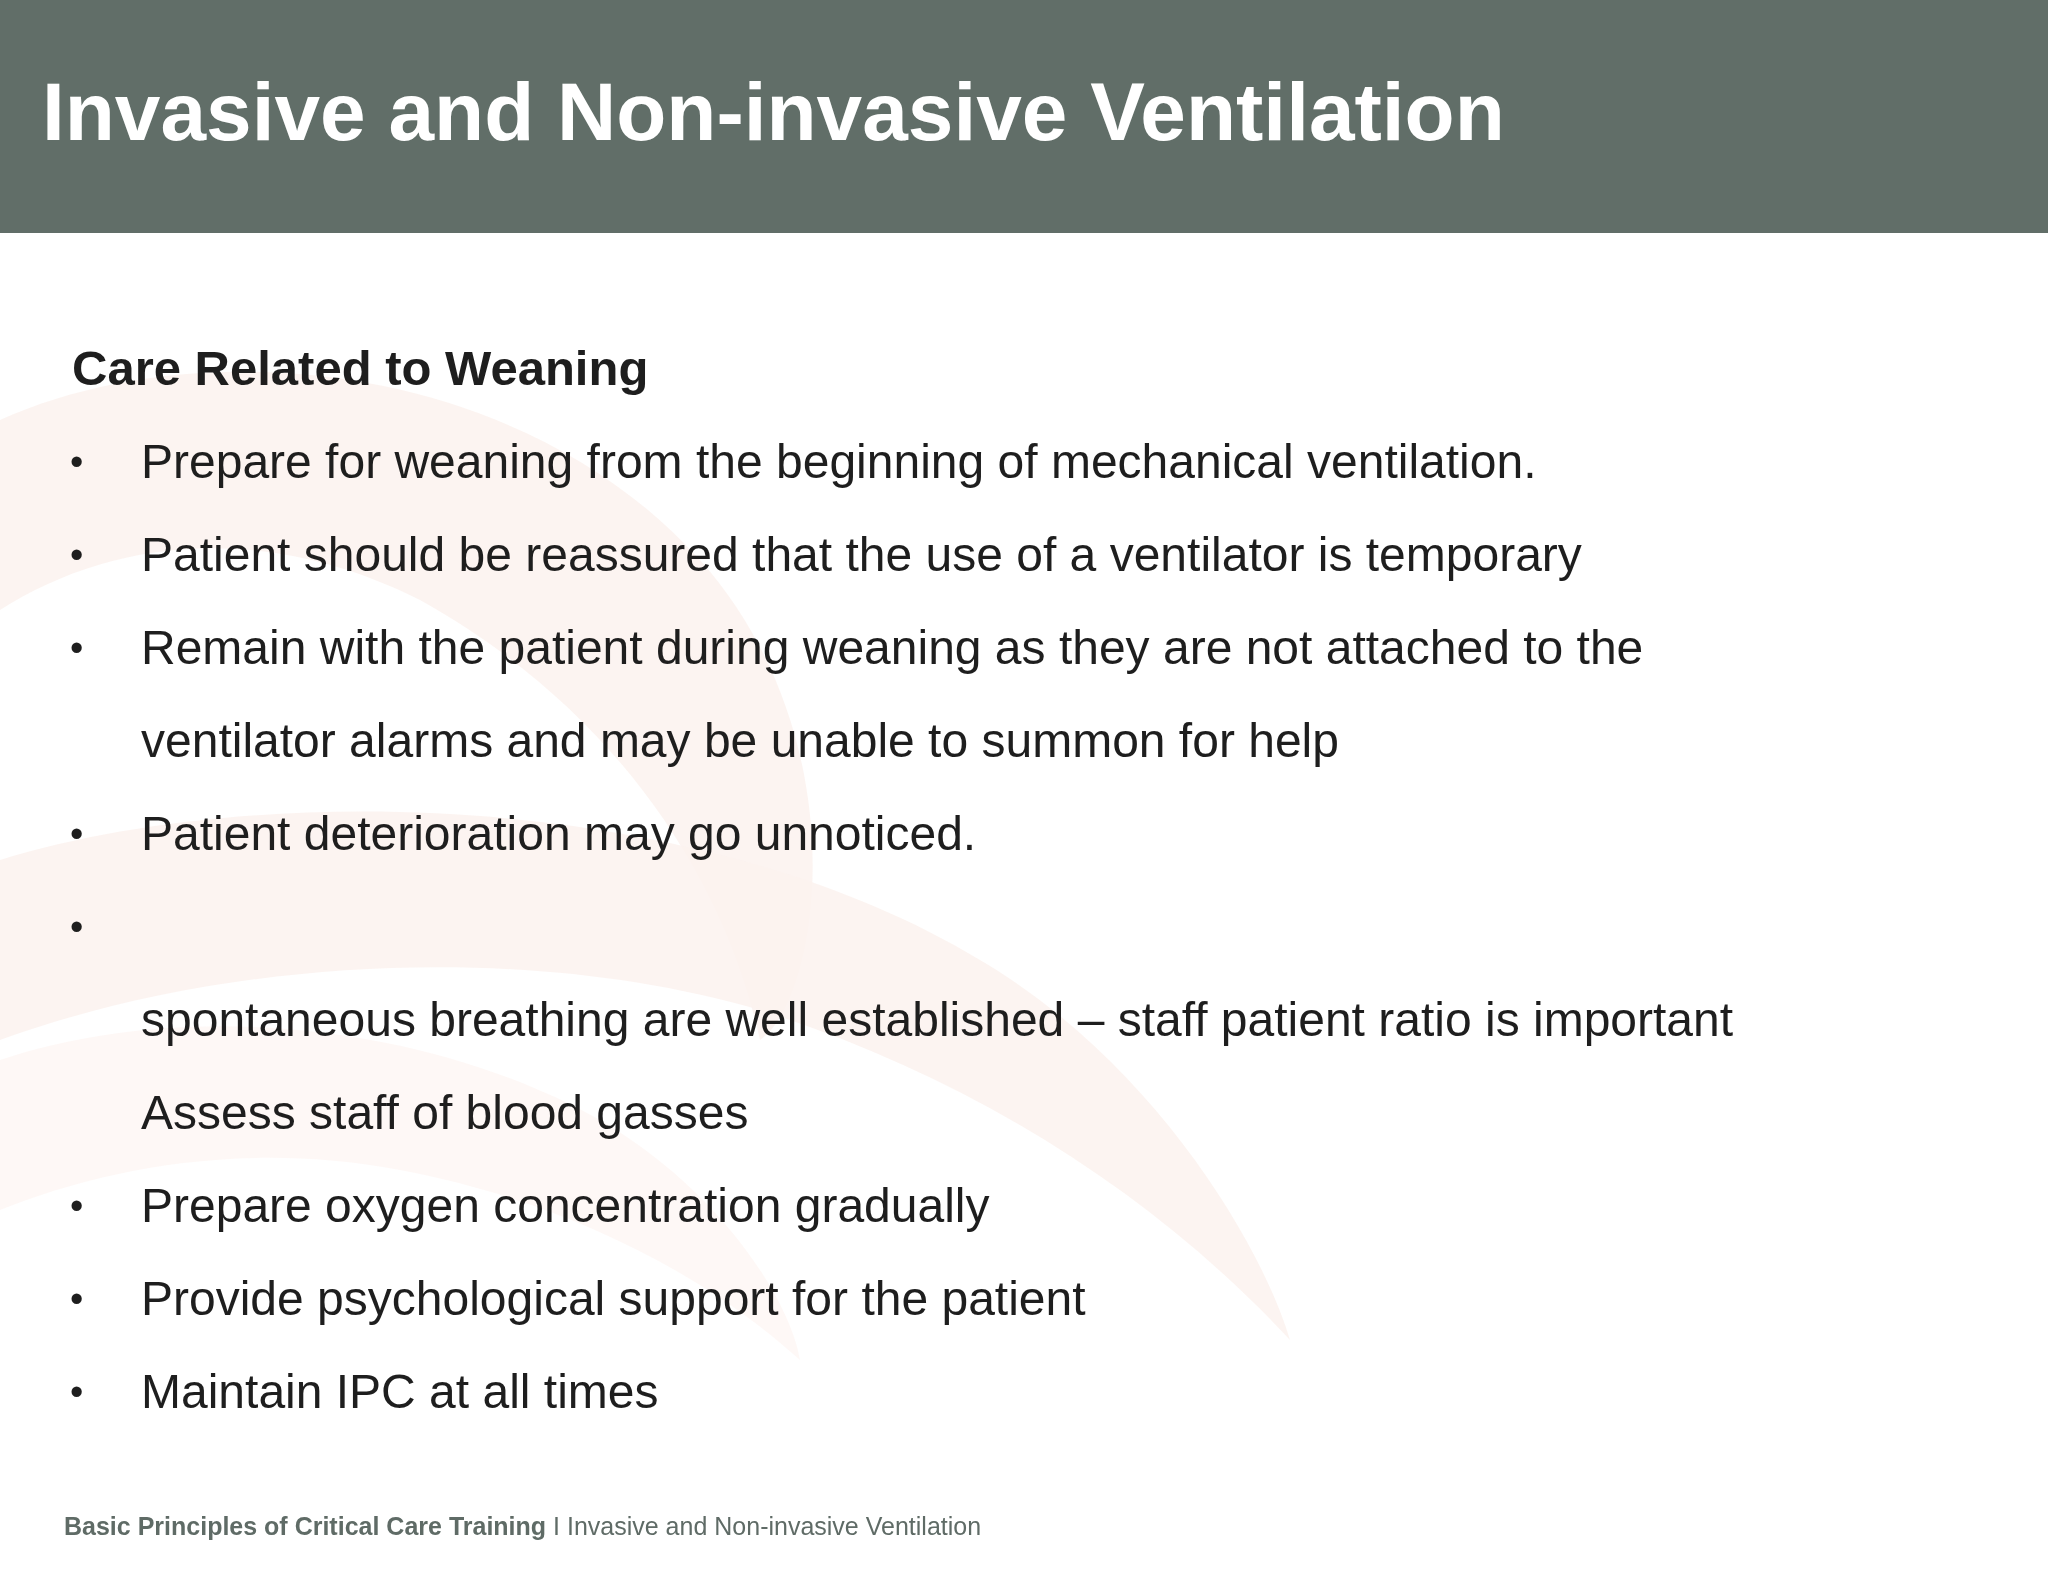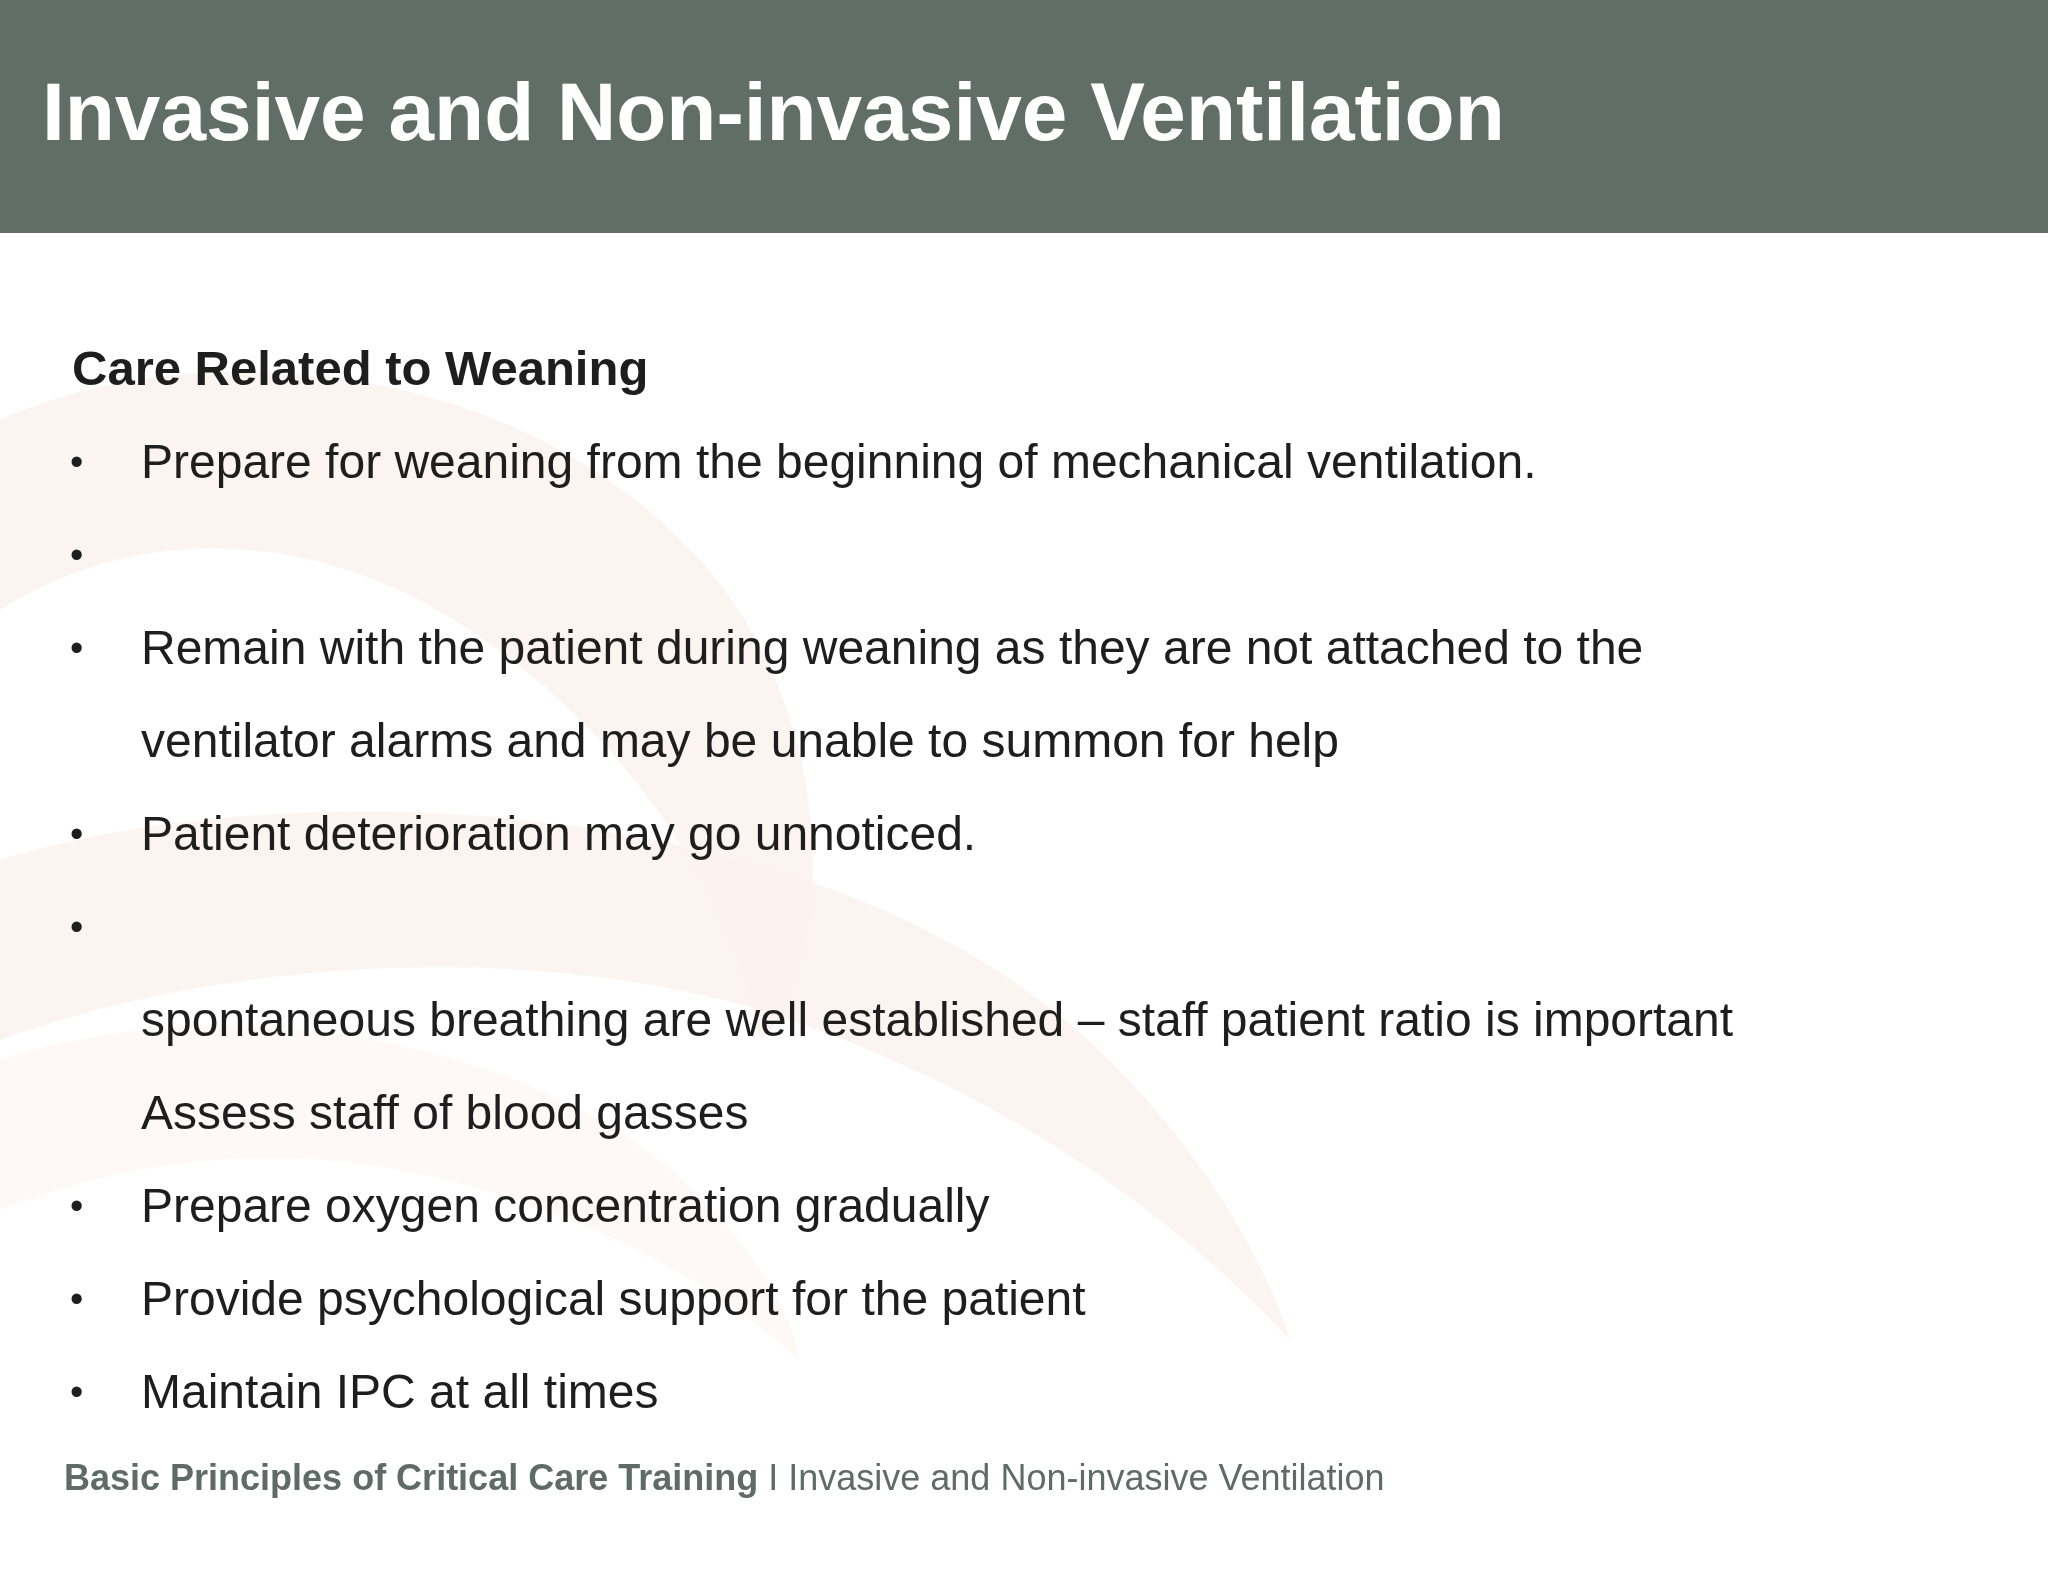--- a/index.html
+++ b/index.html
@@ -80,22 +80,22 @@
       color: #1e1e1e;
     }
     .line-text {
       position: absolute;
       left: 141px;
       top: 0;
     }
     .footer {
       position: absolute;
       left: 64px;
-      top: 1460px;
-      font-size: 36px;
+      top: 1508px;
+      font-size: 25px;
       color: #5f6b66;
       white-space: nowrap;
       line-height: 36px;
       z-index: 3;
     }
     .footer-bold {
       font-weight: bold;
     }
   </style>
 </head>
@@ -113,20 +113,21 @@
 
 <main class="content">
   <h2 class="section-heading">Care Related to Weaning</h2>
 
   <div class="line" style="top:432px">
     <span class="bullet">•</span>
     <span class="line-text">Prepare for weaning from the beginning of mechanical ventilation.</span>
   </div>
   <div class="line" style="top:525px">
     <span class="bullet">•</span>
+    <span class="line-text">Patient should be reassured that the use of a ventilator is temporary</span>
   </div>
   <div class="line" style="top:618px">
     <span class="bullet">•</span>
     <span class="line-text">Remain with the patient during weaning as they are not attached to the</span>
   </div>
   <div class="line" style="top:711px">
     <span class="line-text">ventilator alarms and may be unable to summon for help</span>
   </div>
   <div class="line" style="top:804px">
     <span class="bullet">•</span>

